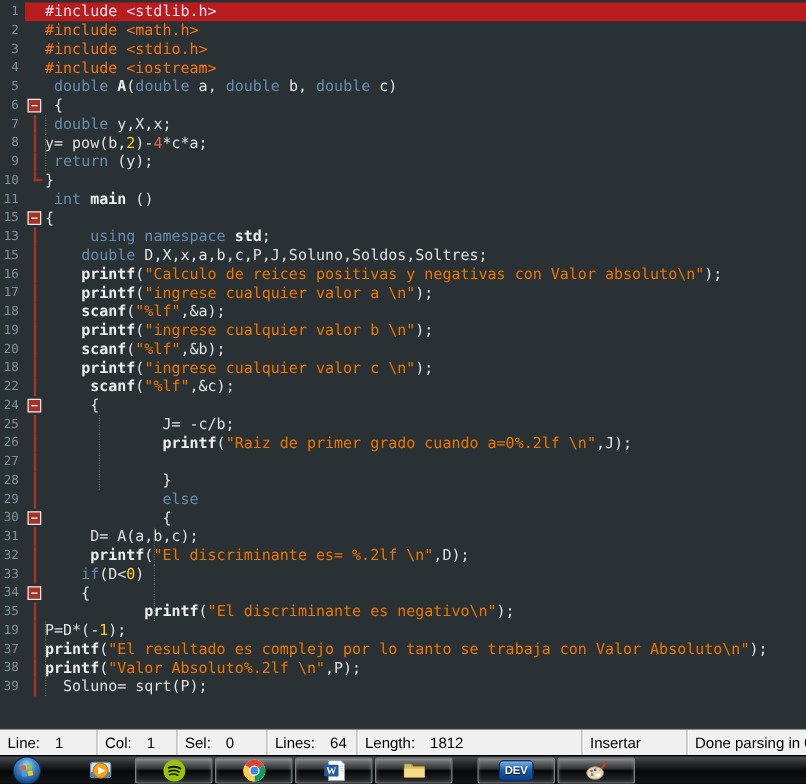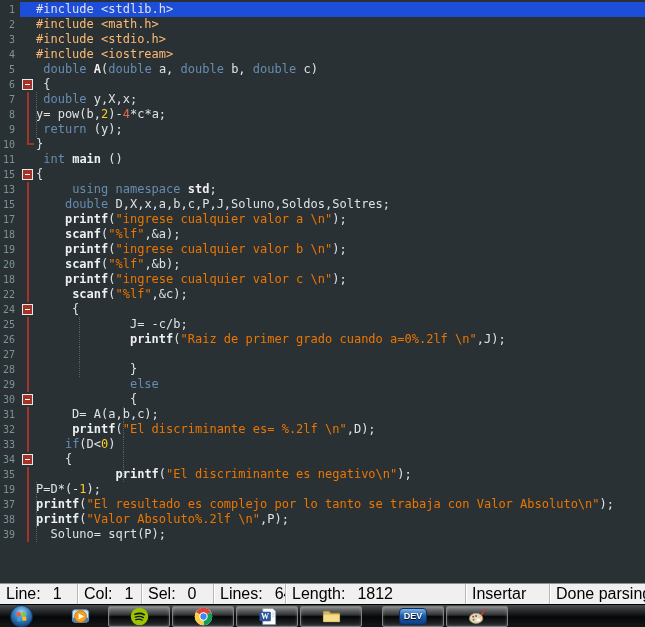--- a/index.html
+++ b/index.html
@@ -12,32 +12,32 @@
   .lnum{flex:0 0 20px;text-align:right;padding-right:5px;color:#7E9299;font-size:10px;line-height:15px}
   .fold{flex:0 0 16px;position:relative}
   .f-l::before{content:"";position:absolute;left:7px;top:0;bottom:0;width:2px;background:#A33228}
   .f-c::before{content:"";position:absolute;left:7px;top:0;height:8px;width:2px;background:#A33228}
   .f-c::after{content:"";position:absolute;left:7px;top:6px;width:7px;height:2px;background:#A33228}
   .f-b::before{content:"";position:absolute;left:2px;top:2px;width:11px;height:11px;background:#A33228;
                border:1px solid #E8E8E8;box-sizing:border-box}
   .f-b::after{content:"";position:absolute;left:5px;top:7px;width:5px;height:1px;background:#fff;z-index:2}
   .code{flex:1;position:relative;white-space:pre;overflow:hidden}
   .guide{position:absolute;top:0;bottom:0;width:0;border-left:1px dotted #55615f}
-  .row.current .code,.row.current .fold{background:#1d4ed8}
+  .row.current .code,.row.current .fold{background:#b91c1c}
   .td{color:#E0E2E4}
   .tk{color:#678CB1}
   .tb{color:#EDEFF0;font-weight:bold}
   .ts{color:#EC7600}
   .tn{color:#FFCD22}
   .tr{color:#DE6A50}
-  .tp{color:#fdba74}
+  .tp{color:#f97316}
   .row.current .tp{color:#E2DEEE}
   
   .statusbar{flex:0 0 21px;background:#F0F0F0;border-top:1px solid #8E8E8E;display:flex;
-             font-family:"Liberation Sans",sans-serif;font-size:16px;color:#000;align-items:stretch;overflow:hidden}
+             font-family:"Liberation Sans",sans-serif;font-size:12px;color:#000;align-items:stretch;overflow:hidden}
   .sb-panel{display:flex;align-items:center;padding-left:6px;border-right:1px solid #B8B8B8;
             box-shadow:1px 0 0 #FFF;white-space:nowrap;overflow:hidden}
   .sb-val{margin-left:12px}
   .sb-line{flex:0 0 78px}.sb-col{flex:0 0 64px}.sb-sel{flex:0 0 72px}
   .sb-lines{flex:0 0 72px}.sb-length{flex:0 0 180px}.sb-insert{flex:0 0 84px}
   .sb-msg{flex:1;border-right:none}
   
   .taskbar{flex:0 0 23px;background:linear-gradient(180deg,#4a4e50 0%,#232628 30%,#060708 55%,#141718 100%);
            border-top:1px solid #000;display:flex;align-items:center;overflow:hidden}
   .tbtn{height:21px;margin:1px 0 1px 2px;display:flex;align-items:center;justify-content:center;cursor:pointer}
@@ -68,20 +68,21 @@
       <div class="row"><span class="lnum">5</span><span class="fold"></span><span class="code"><span class="td"> </span><span class="tk">double</span><span class="td"> </span><span class="tb">A</span><span class="td">(</span><span class="tk">double</span><span class="td"> a, </span><span class="tk">double</span><span class="td"> b, </span><span class="tk">double</span><span class="td"> c)</span></span></div>
       <div class="row"><span class="lnum">6</span><span class="fold f-b"></span><span class="code"><span class="td"> {</span></span></div>
       <div class="row"><span class="lnum">7</span><span class="fold f-l"></span><span class="code"><i class="guide" style="left: 0px;"></i><span class="td"> </span><span class="tk">double</span><span class="td"> y,X,x;</span></span></div>
       <div class="row"><span class="lnum">8</span><span class="fold f-l"></span><span class="code"><i class="guide" style="left: 0px;"></i><span class="td">y= pow(b,</span><span class="tn">2</span><span class="td">)-</span><span class="tr">4</span><span class="td">*c*a;</span></span></div>
       <div class="row"><span class="lnum">9</span><span class="fold f-l"></span><span class="code"><i class="guide" style="left: 0px;"></i><span class="td"> </span><span class="tk">return</span><span class="td"> (y);</span></span></div>
       <div class="row"><span class="lnum">10</span><span class="fold f-c"></span><span class="code"><span class="td">}</span></span></div>
       <div class="row"><span class="lnum">11</span><span class="fold"></span><span class="code"><span class="td"> </span><span class="tk">int</span><span class="td"> </span><span class="tb">main</span><span class="td"> ()</span></span></div>
       <div class="row"><span class="lnum">15</span><span class="fold f-b"></span><span class="code"><span class="td">{</span></span></div>
       <div class="row"><span class="lnum">13</span><span class="fold f-l"></span><span class="code"><span class="td">     </span><span class="tk">using</span><span class="td"> </span><span class="tk">namespace</span><span class="td"> </span><span class="tb">std</span><span class="td">;</span></span></div>
       <div class="row"><span class="lnum">15</span><span class="fold f-l"></span><span class="code"><span class="td">    </span><span class="tk">double</span><span class="td"> D,X,x,a,b,c,P,J,Soluno,Soldos,Soltres;</span></span></div>
+      <div class="row"><span class="lnum">16</span><span class="fold f-l"></span><span class="code"><span class="td">    </span><span class="tb">printf</span><span class="td">(</span><span class="ts">"Calculo de reices positivas y negativas con Valor absoluto\n"</span><span class="td">);</span></span></div>
       <div class="row"><span class="lnum">17</span><span class="fold f-l"></span><span class="code"><span class="td">    </span><span class="tb">printf</span><span class="td">(</span><span class="ts">"ingrese cualquier valor a \n"</span><span class="td">);</span></span></div>
       <div class="row"><span class="lnum">18</span><span class="fold f-l"></span><span class="code"><span class="td">    </span><span class="tb">scanf</span><span class="td">(</span><span class="ts">"%lf"</span><span class="td">,&amp;a);</span></span></div>
       <div class="row"><span class="lnum">19</span><span class="fold f-l"></span><span class="code"><span class="td">    </span><span class="tb">printf</span><span class="td">(</span><span class="ts">"ingrese cualquier valor b \n"</span><span class="td">);</span></span></div>
       <div class="row"><span class="lnum">20</span><span class="fold f-l"></span><span class="code"><span class="td">    </span><span class="tb">scanf</span><span class="td">(</span><span class="ts">"%lf"</span><span class="td">,&amp;b);</span></span></div>
       <div class="row"><span class="lnum">18</span><span class="fold f-l"></span><span class="code"><span class="td">    </span><span class="tb">printf</span><span class="td">(</span><span class="ts">"ingrese cualquier valor c \n"</span><span class="td">);</span></span></div>
       <div class="row"><span class="lnum">22</span><span class="fold f-l"></span><span class="code"><span class="td">     </span><span class="tb">scanf</span><span class="td">(</span><span class="ts">"%lf"</span><span class="td">,&amp;c);</span></span></div>
       <div class="row"><span class="lnum">24</span><span class="fold f-b"></span><span class="code"><span class="td">     {</span></span></div>
       <div class="row"><span class="lnum">25</span><span class="fold f-l"></span><span class="code"><i class="guide" style="left: 43.32px;"></i><span class="td">             J= -c/b;</span></span></div>
       <div class="row"><span class="lnum">26</span><span class="fold f-l"></span><span class="code"><i class="guide" style="left: 43.32px;"></i><span class="td">             </span><span class="tb">printf</span><span class="td">(</span><span class="ts">"Raiz de primer grado cuando a=0%.2lf \n"</span><span class="td">,J);</span></span></div>
       <div class="row"><span class="lnum">27</span><span class="fold f-l"></span><span class="code"><i class="guide" style="left: 43.32px;"></i></span></div>

